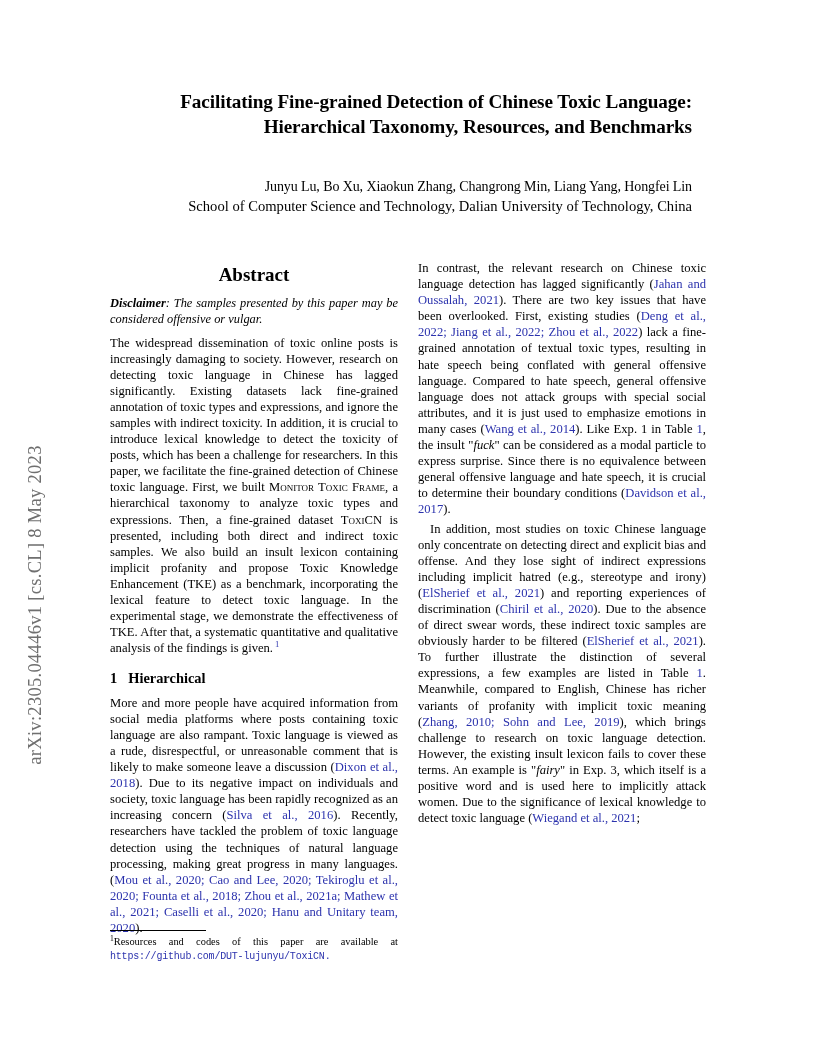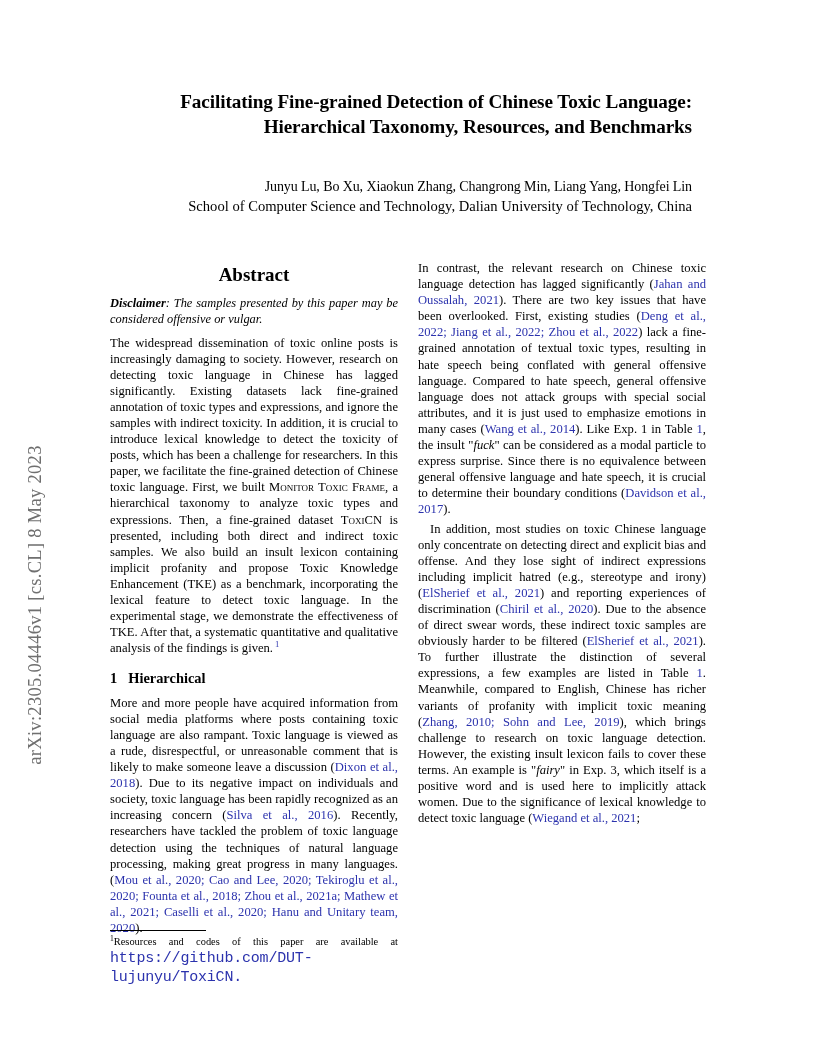--- a/index.html
+++ b/index.html
@@ -144,21 +144,21 @@
     line-height: 1.30;
     text-align: justify;
   }
   #footnote .fn-text sup {
     font-size: 7.6px;
     vertical-align: super;
     line-height: 0;
   }
   .url-mono {
     font-family: "Liberation Mono", "DejaVu Sans Mono", monospace;
-    font-size: 15px;
+    font-size: 10px;
     color: #2b32ad;
     letter-spacing: -0.2px;
   }
 </style>
 </head>
 <body>
 
 <div class="page">
 
   <div id="arxiv-stamp">arXiv:2305.04446v1  [cs.CL]  8 May 2023</div>

